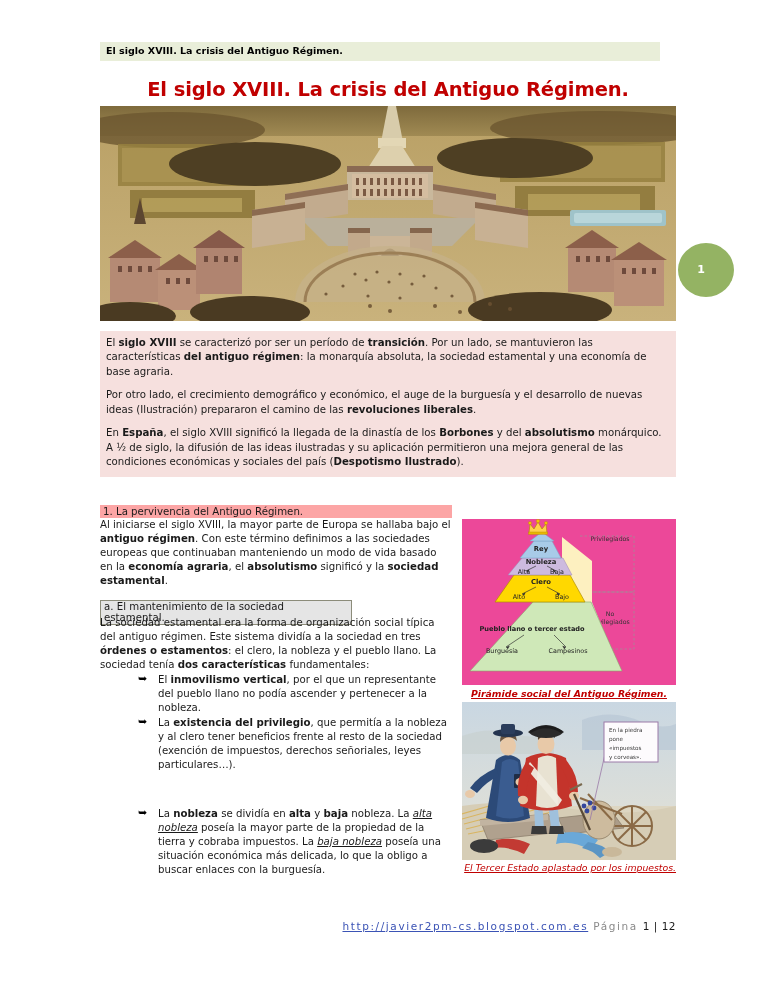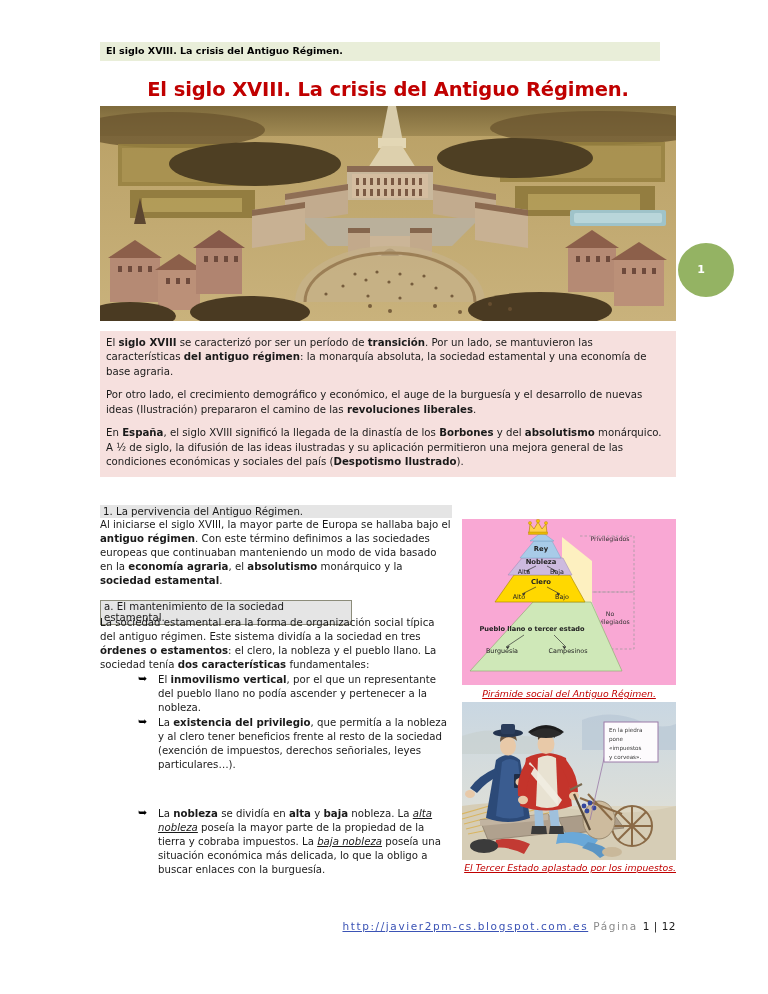--- a/index.html
+++ b/index.html
@@ -52,21 +52,21 @@
     line-height: 1.42;
     color: #1a1a1a;
   }
   .intro-box p { margin: 0 0 9px 0; }
   .intro-box p:last-child { margin-bottom: 0; }
   .intro-box b { font-weight: bold; }
 
   
   .h-section {
     position: absolute; left: 100px; top: 505px; width: 352px;
-    background: #e5e5e5;
+    background: #fca5a5;
     font-size: 10.2px;
     padding: 1px 3px 1px 3px;
     color: #1a1a1a;
   }
 
   .body-col {
     position: absolute; left: 100px; width: 352px;
     font-size: 10.2px; line-height: 1.37; color: #1a1a1a;
   }
   .body-col p { margin: 0; }
@@ -112,31 +112,31 @@
     font-size: 11px;
     font-weight: bold;
     display: flex; align-items: center; justify-content: center;
     padding-right: 10px; padding-bottom: 2px;
   }
 
   
   .fig-pyramid {
     position: absolute; left: 462px; top: 519px;
     width: 214px; height: 166px;
-    background: #f9a8d4;
+    background: #ec4899;
   }
   .fig-caption {
     position: absolute; width: 214px;
     font-size: 9.3px; font-style: italic;
     color: #c00000;
     text-decoration: underline;
     text-align: center;
     line-height: 1.35;
   }
-  #cap-pyramid { left: 462px; top: 688px; }
+  #cap-pyramid { left: 462px; top: 688px; font-weight: bold; }
 
   .fig-third-estate {
     position: absolute; left: 462px; top: 702px;
     width: 214px; height: 158px;
     overflow: hidden;
     background: #cfd8de;
   }
   #cap-third { left: 462px; top: 862px; text-align: right; }
 
   
@@ -344,21 +344,21 @@
 
   <div class="intro-box">
     <p><span>El </span><b>siglo XVIII</b><span> se caracterizó por ser un período de </span><b>transición</b><span>. Por un lado, se mantuvieron las características </span><b>del antiguo régimen</b><span>: la monarquía absoluta, la sociedad estamental y una economía de base agraria.</span></p>
     <p><span>Por otro lado, el crecimiento demográfico y económico, el auge de la burguesía y el desarrollo de nuevas ideas (Ilustración) prepararon el camino de las </span><b>revoluciones liberales</b><span>.</span></p>
     <p><span>En </span><b>España</b><span>, el siglo XVIII significó la llegada de la dinastía de los </span><b>Borbones</b><span> y del </span><b>absolutismo</b><span> monárquico. A ½ de siglo, la difusión de las ideas ilustradas y su aplicación permitieron una mejora general de las condiciones económicas y sociales del país (</span><b>Despotismo Ilustrado</b><span>).</span></p>
   </div>
 
   <div class="h-section">1. La pervivencia del Antiguo Régimen.</div>
 
   <div class="body-col" id="para-1">
-    <p><span>Al iniciarse el siglo XVIII, la mayor parte de Europa se hallaba bajo el </span><b>antiguo régimen</b><span>. Con este término definimos a las sociedades europeas que continuaban manteniendo un modo de vida basado en la </span><b>economía agraria</b><span>, el </span><b>absolutismo</b><span> monárquico y la </span><b>sociedad estamental</b><span>.</span></p>
+    <p><span>Al iniciarse el siglo XVIII, la mayor parte de Europa se hallaba bajo el </span><b>antiguo régimen</b><span>. Con este término definimos a las sociedades europeas que continuaban manteniendo un modo de vida basado en la </span><b>economía agraria</b><span>, el </span><b>absolutismo</b><span> significó y la </span><b>sociedad estamental</b><span>.</span></p>
   </div>
 
   <div class="h-sub">a. El mantenimiento de la sociedad estamental.</div>
 
   <div class="body-col" id="para-2">
     <p><span>La sociedad estamental era la forma de organización social típica del antiguo régimen. Este sistema dividía a la sociedad en tres </span><b>órdenes o estamentos</b><span>: el clero, la nobleza y el pueblo llano. La sociedad tenía </span><b>dos características</b><span> fundamentales:</span></p>
     <ul class="arrow-list">
       <li>
         <span class="bullet">➥</span>
         <span>El </span><b>inmovilismo vertical</b><span>, por el que un representante del pueblo llano no podía ascender y pertenecer a la nobleza.</span>

